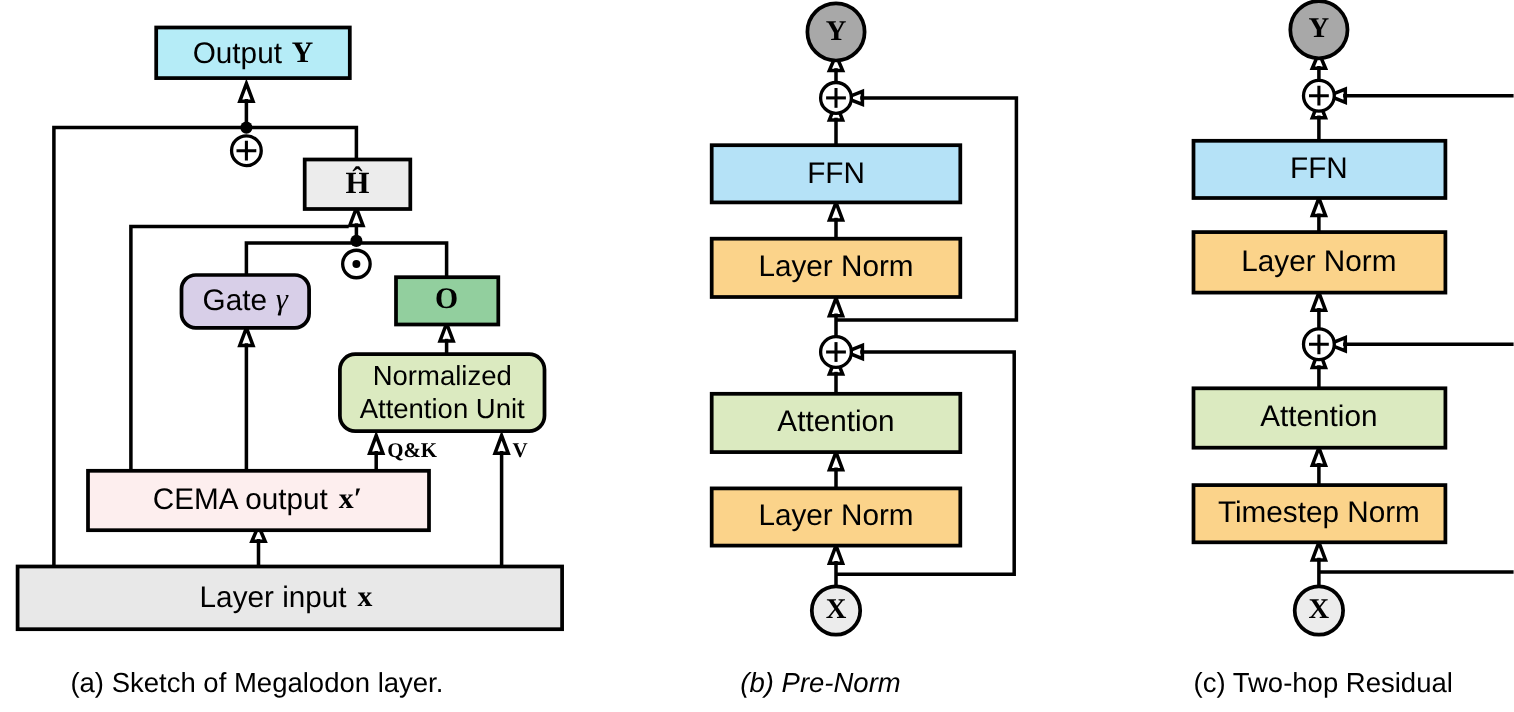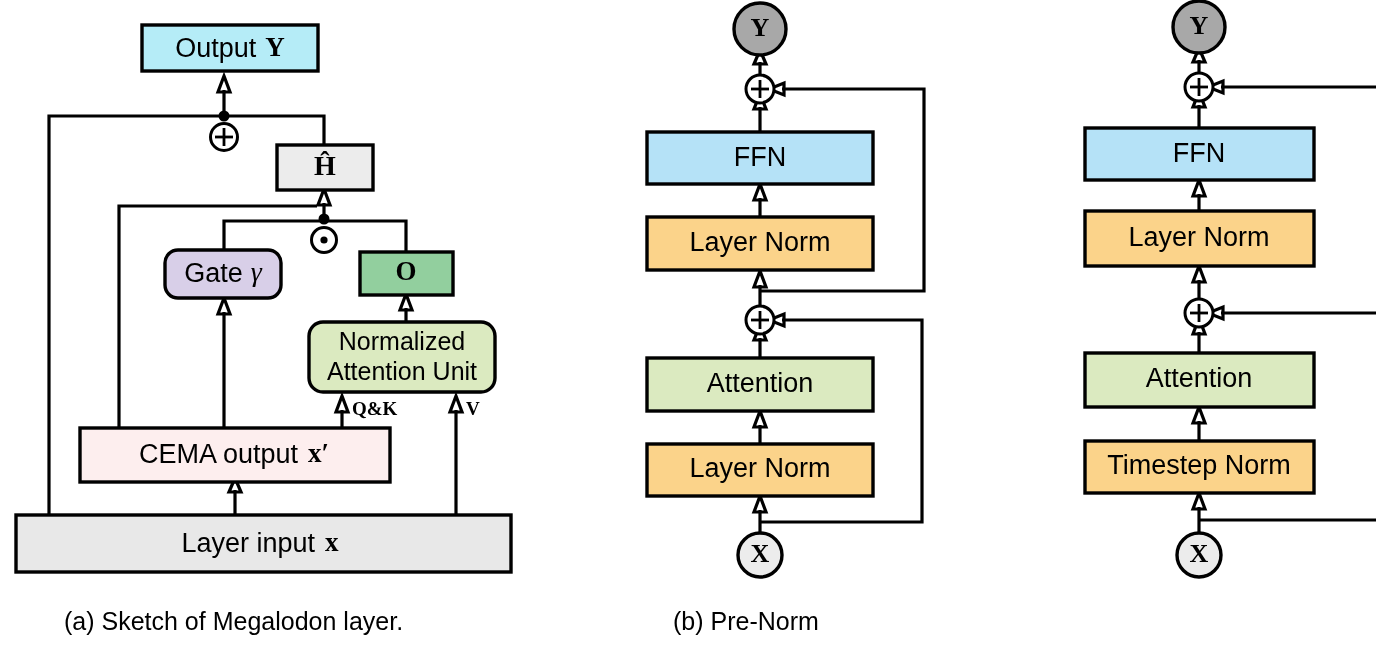--- a/index.html
+++ b/index.html
@@ -284,15 +284,16 @@
       <rect class="boxshape" x="1073" y="353" width="229" height="54" fill="#dbeac0"></rect>
       <text class="lbl lbl-box" x="1187" y="380">Attention</text>
 
       <rect class="boxshape" x="1073" y="441" width="229" height="52" fill="#fbd38a"></rect>
       <text class="lbl lbl-box" x="1187" y="467">Timestep Norm</text>
     </g>
 
   </svg>
 
   <div class="caption" style="left:52px; top:607px;text-align:right;">(a) Sketch of Megalodon layer.</div>
-  <div class="caption" style="left:661px; top:607px;">(b) Pre-Norm</div>
+  <div class="caption" style="left:661px; top:607px;font-style:italic;">(b) Pre-Norm</div>
+  <div class="caption" style="left:1073px; top:607px;">(c) Two-hop Residual</div>
 
 </div>
 
 </body></html>

